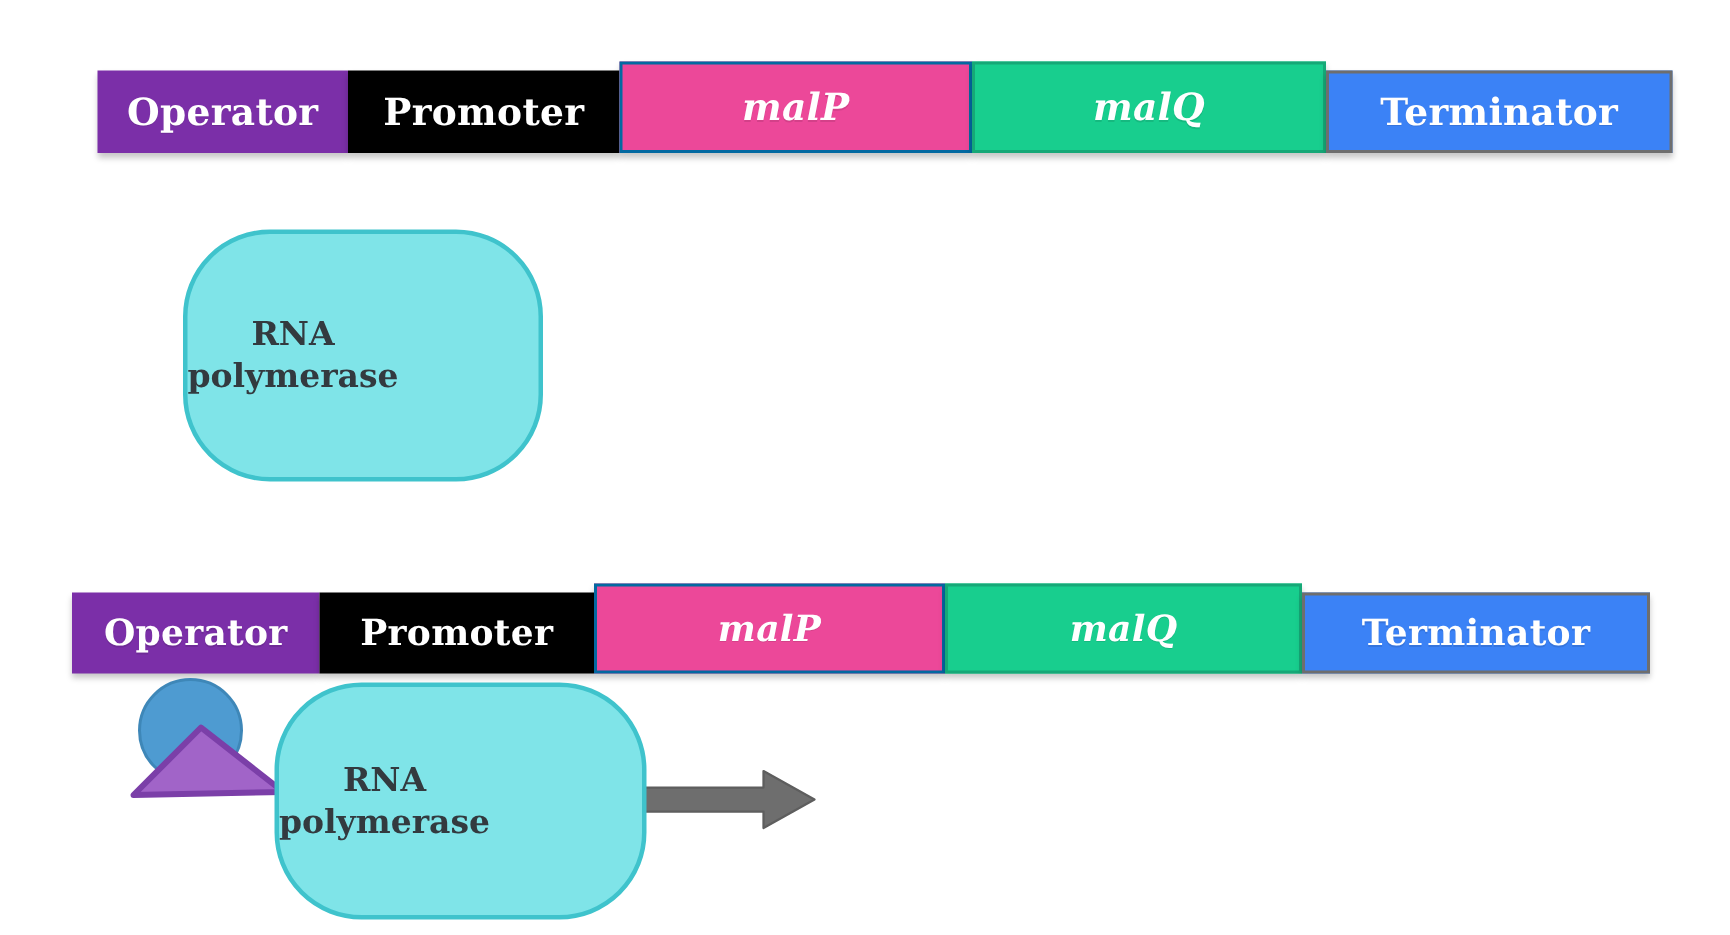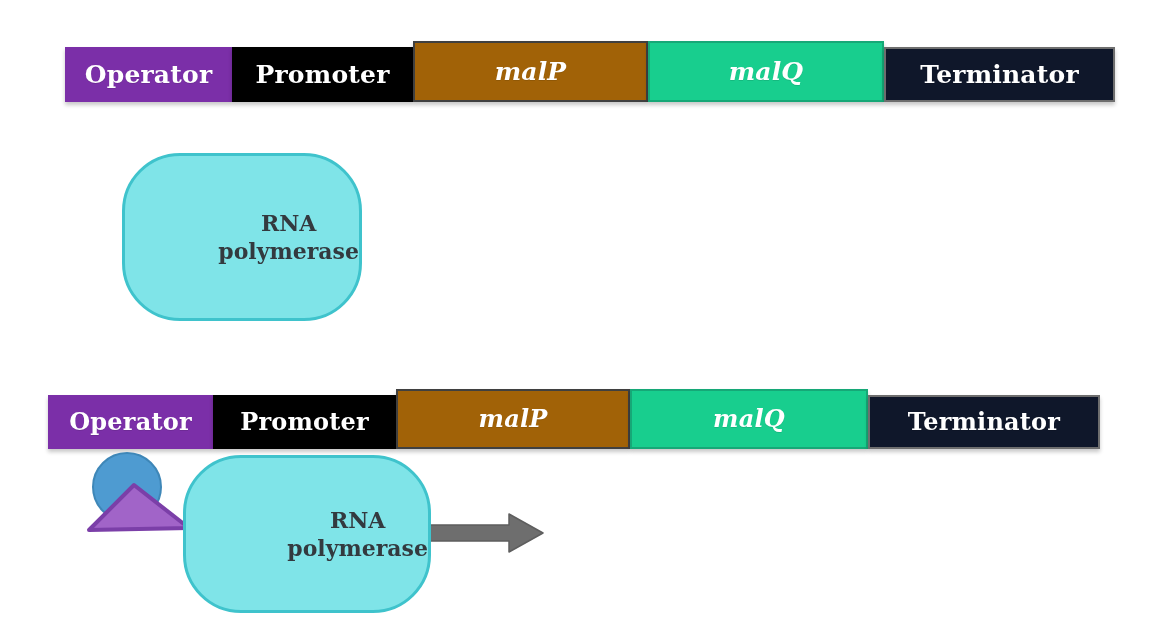--- a/index.html
+++ b/index.html
@@ -23,33 +23,33 @@
     letter-spacing:.2px;
     box-sizing:border-box;
     text-shadow:0 1px 0 rgba(0,0,0,.10);
   }
   .seg.italic{font-style:italic;}
   .seg .lbl{display:block;line-height:1;white-space:nowrap;}
 
   
   .seg-operator{background:#7B2FA8;}
   .seg-promoter{background:#000000;}
-  .seg-malp{background:#a16207;border:2px solid #404040;}
+  .seg-malp{background:#ec4899;border:2px solid #0369a1;}
   .seg-malq{background:#18CE8E;border:2px solid #16A877;text-align:right;}
-  .seg-terminator{background:#0f172a;border:2px solid #6E6E6E;}
+  .seg-terminator{background:#3b82f6;border:2px solid #6E6E6E;}
 
   .shadow-soft{box-shadow:0 3px 4px rgba(0,0,0,.22);}
 
   
   .polymerase{
     position:absolute;
     background:#7FE4E8;
     border:3px solid #3FC3CC;
     border-radius:58px;
-    display:flex;align-items:center;justify-content:flex-end;
+    display:flex;align-items:center;justify-content:flex-start;
     text-align:center;
     color:#333A3F;
     font-family:"DejaVu Serif", serif;
     font-weight:700;
     line-height:1.28;
     box-sizing:border-box;
   }
   .polymerase .pname{display:block;}
 
   

